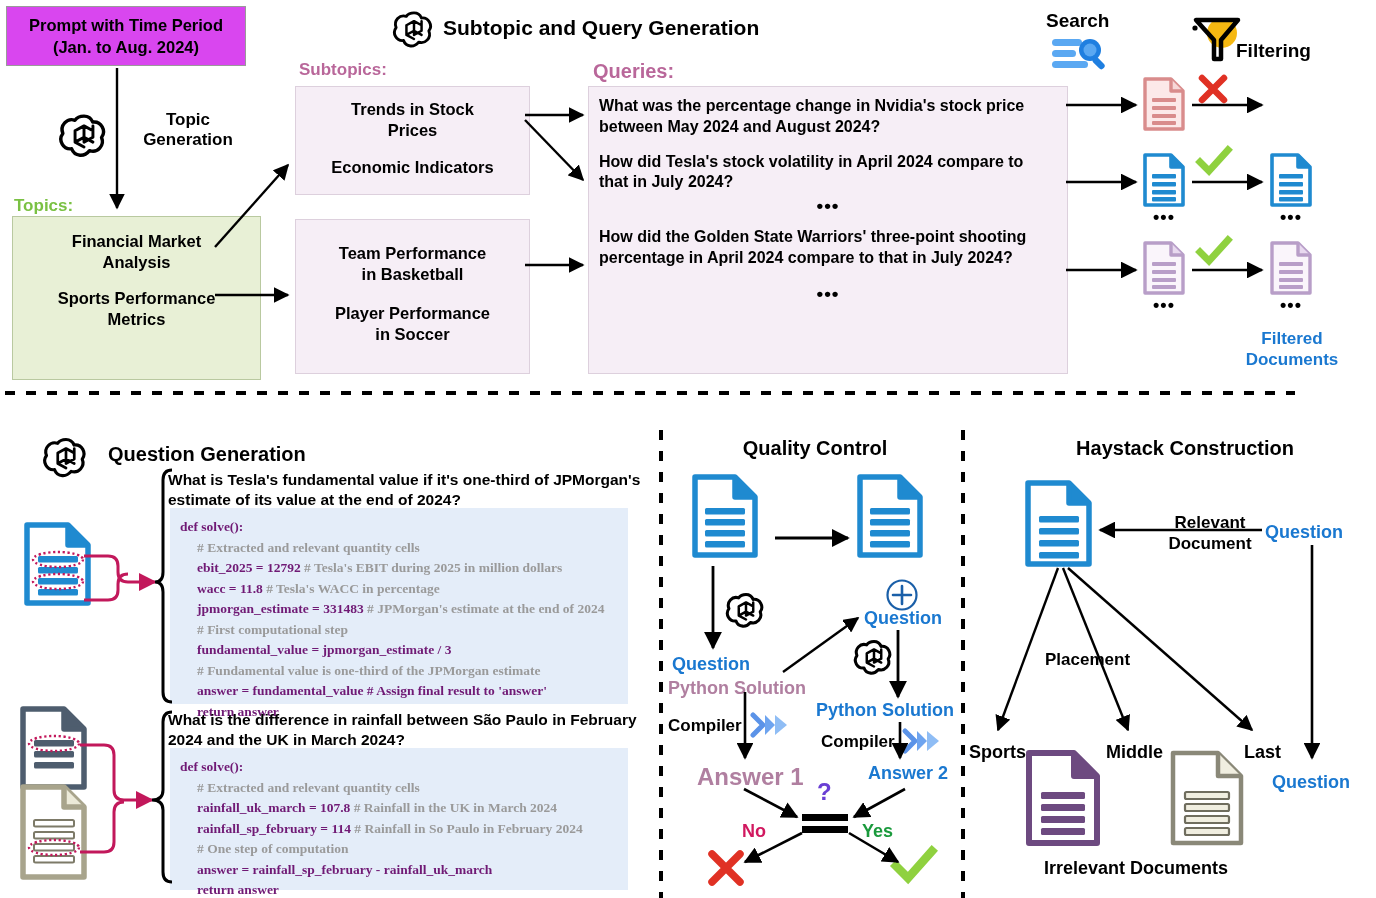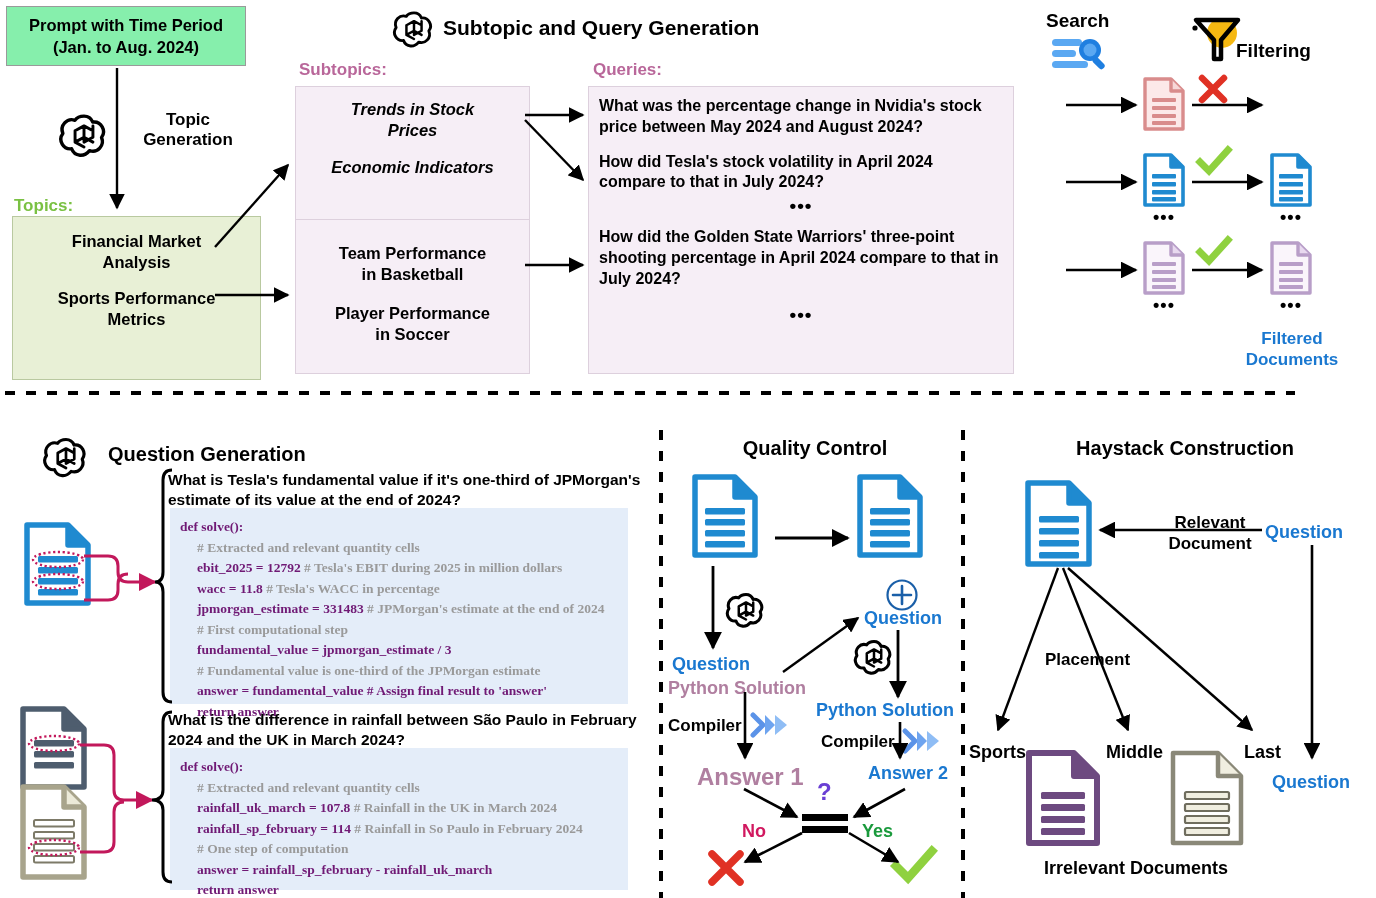--- a/index.html
+++ b/index.html
@@ -6,21 +6,21 @@
   body{width:1376px;height:898px;position:relative;overflow:hidden;
        font-family:"Liberation Sans", sans-serif; color:#000;}
   .abs{position:absolute;}
   .bold{font-weight:bold;}
   .ctr{text-align:center;}
   svg{display:block;overflow:visible;}
   
   .t{position:absolute;font-weight:bold;line-height:1.15;white-space:pre-line;}
   
   .panel{position:absolute;box-sizing:border-box;}
-  .panel-prompt{background:#86efac;border:1.5px solid #9a9a9a;}
+  .panel-prompt{background:#d946ef;border:1.5px solid #9a9a9a;}
   .panel-topics{background:#e8f0d6;border:1.5px solid #b9c9a0;}
   .panel-sub{background:#f6eef6;border:1.5px solid #ddd0dd;}
   .panel-queries{background:#f6eef6;border:1.5px solid #ddd0dd;}
   .code{position:absolute;background:#e4edf9;box-sizing:border-box;
         font-family:"Liberation Serif", serif;font-size:13.5px;line-height:1.52;}
   .code .kw{font-weight:bold;color:#701a75;}
   .code .cm{color:#9a9a9a;font-weight:bold;}
   .code .ln{white-space:pre;}
   .ind{padding-left:17px;}
   #overlay{position:absolute;left:0;top:0;width:1376px;height:898px;pointer-events:none;}
@@ -55,36 +55,36 @@
 <div class="abs" style="left:392px;top:6px;">
   <svg width="44" height="44" viewBox="0 0 64 64">
     <path fill="none" stroke="#000" stroke-width="4.2" stroke-linejoin="round" stroke-linecap="round" d="M32 10c5 0 9 3 10.8 7.4 4.6-.6 9.2 1.6 11.6 5.8 2.5 4.3 2 9.4-.8 13.1 1.8 4.3 1.1 9.4-2.2 13-3.3 3.6-8.3 4.7-12.6 3.2C36 56 31.8 58.5 27 58.1c-4.8-.4-8.7-3.6-10.2-7.9-4.6.6-9.2-1.6-11.6-5.8-2.4-4.2-2-9.3.8-13-1.8-4.4-1.1-9.5 2.2-13.1 3.3-3.6 8.3-4.7 12.6-3.2C23.3 11.5 27.4 10 32 10z"></path>
     <path fill="none" stroke="#000" stroke-width="3.6" stroke-linejoin="round" stroke-linecap="round" d="M32 22v20M21 28v14l11 6M43 22v14l-11 6M21 28l11-6 11 6M21 42l11-6 11 6"></path>
   </svg>
 </div>
 <div class="t" style="left:443px;top:16px;font-size:21px;">Subtopic and Query Generation</div>
 
 <div class="t" style="left:299px;top:60px;font-size:17px;color:#b9679a;">Subtopics:</div>
 
-<div class="panel panel-sub" style="left:295px;top:86px;width:235px;height:134px;font-style:italic;">
+<div class="panel panel-sub" style="left:295px;top:86px;width:235px;height:109px;">
   <div class="ctr bold" style="font-size:16.5px;padding-top:12px;line-height:1.3;white-space:pre-line;">Trends in Stock
 Prices</div>
   <div class="ctr bold" style="font-size:16.5px;padding-top:15px;line-height:1.3;white-space:pre-line;">Economic Indicators</div>
 </div>
 
 <div class="panel panel-sub" style="left:295px;top:219px;width:235px;height:155px;">
   <div class="ctr bold" style="font-size:16.5px;padding-top:23px;line-height:1.3;white-space:pre-line;">Team Performance
 in Basketball</div>
   <div class="ctr bold" style="font-size:16.5px;padding-top:17px;line-height:1.3;white-space:pre-line;">Player Performance
 in Soccer</div>
 </div>
 
-<div class="t" style="left:593px;top:60px;font-size:17px;color:#b9679a;">Queries:</div>
-
-<div class="panel panel-queries" style="left:588px;top:86px;width:426px;height:288px;">
+<div class="t" style="left:593px;top:60px;font-size:20px;color:#b9679a;">Queries:</div>
+
+<div class="panel panel-queries" style="left:588px;top:86px;width:480px;height:288px;">
   <div style="font-size:16px;font-weight:bold;line-height:1.3;padding:9px 10px 0 10px;">What was the percentage change in Nvidia's stock price between May 2024 and August 2024?</div>
   <div style="font-size:16px;font-weight:bold;line-height:1.3;padding:14px 10px 0 10px;">How did Tesla's stock volatility in April 2024 compare to that in July 2024?</div>
   <div class="ctr" style="font-size:19px;font-weight:bold;padding-top:2px;letter-spacing:1px;">•••</div>
   <div style="font-size:16px;font-weight:bold;line-height:1.3;padding:10px 10px 0 10px;">How did the Golden State Warriors' three-point shooting percentage in April 2024 compare to that in July 2024?</div>
   <div class="ctr" style="font-size:19px;font-weight:bold;padding-top:14px;letter-spacing:1px;">•••</div>
 </div>
 
 <div class="t" style="left:1046px;top:10px;font-size:19px;">Search</div>
 <div class="abs" style="left:1052px;top:36px;">
   <svg width="62" height="36" viewBox="0 0 62 36">

